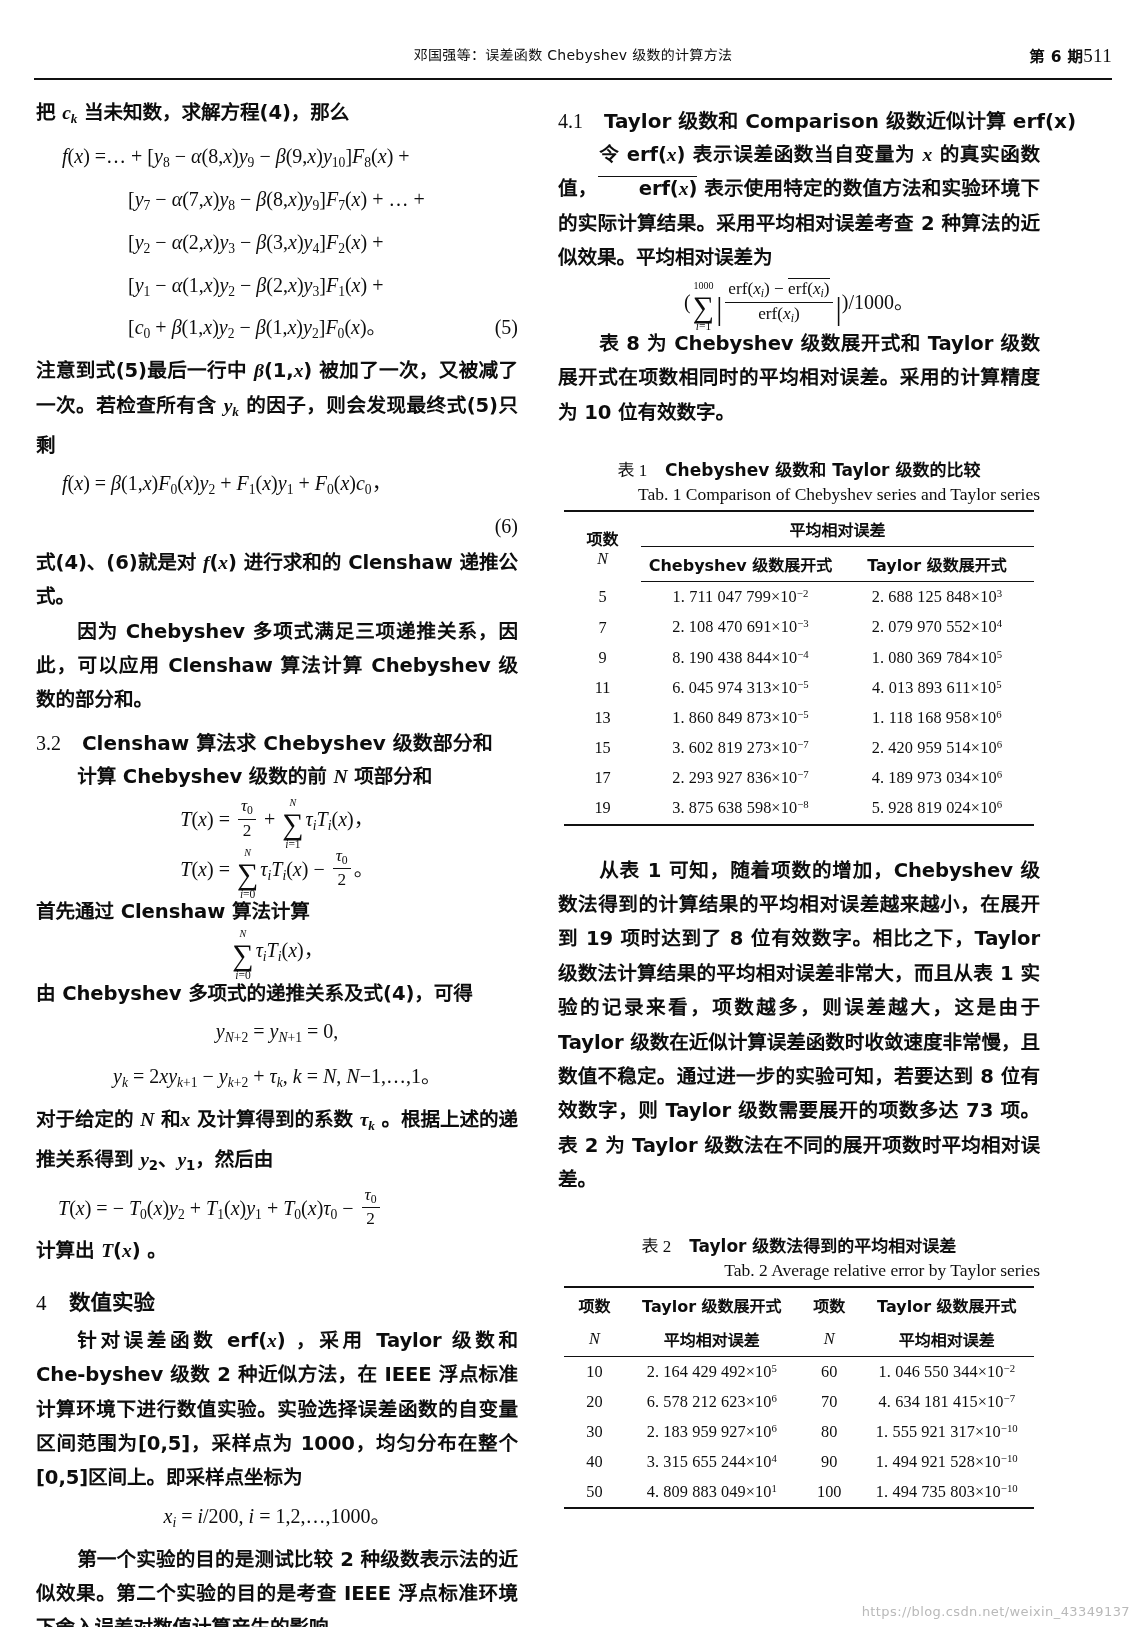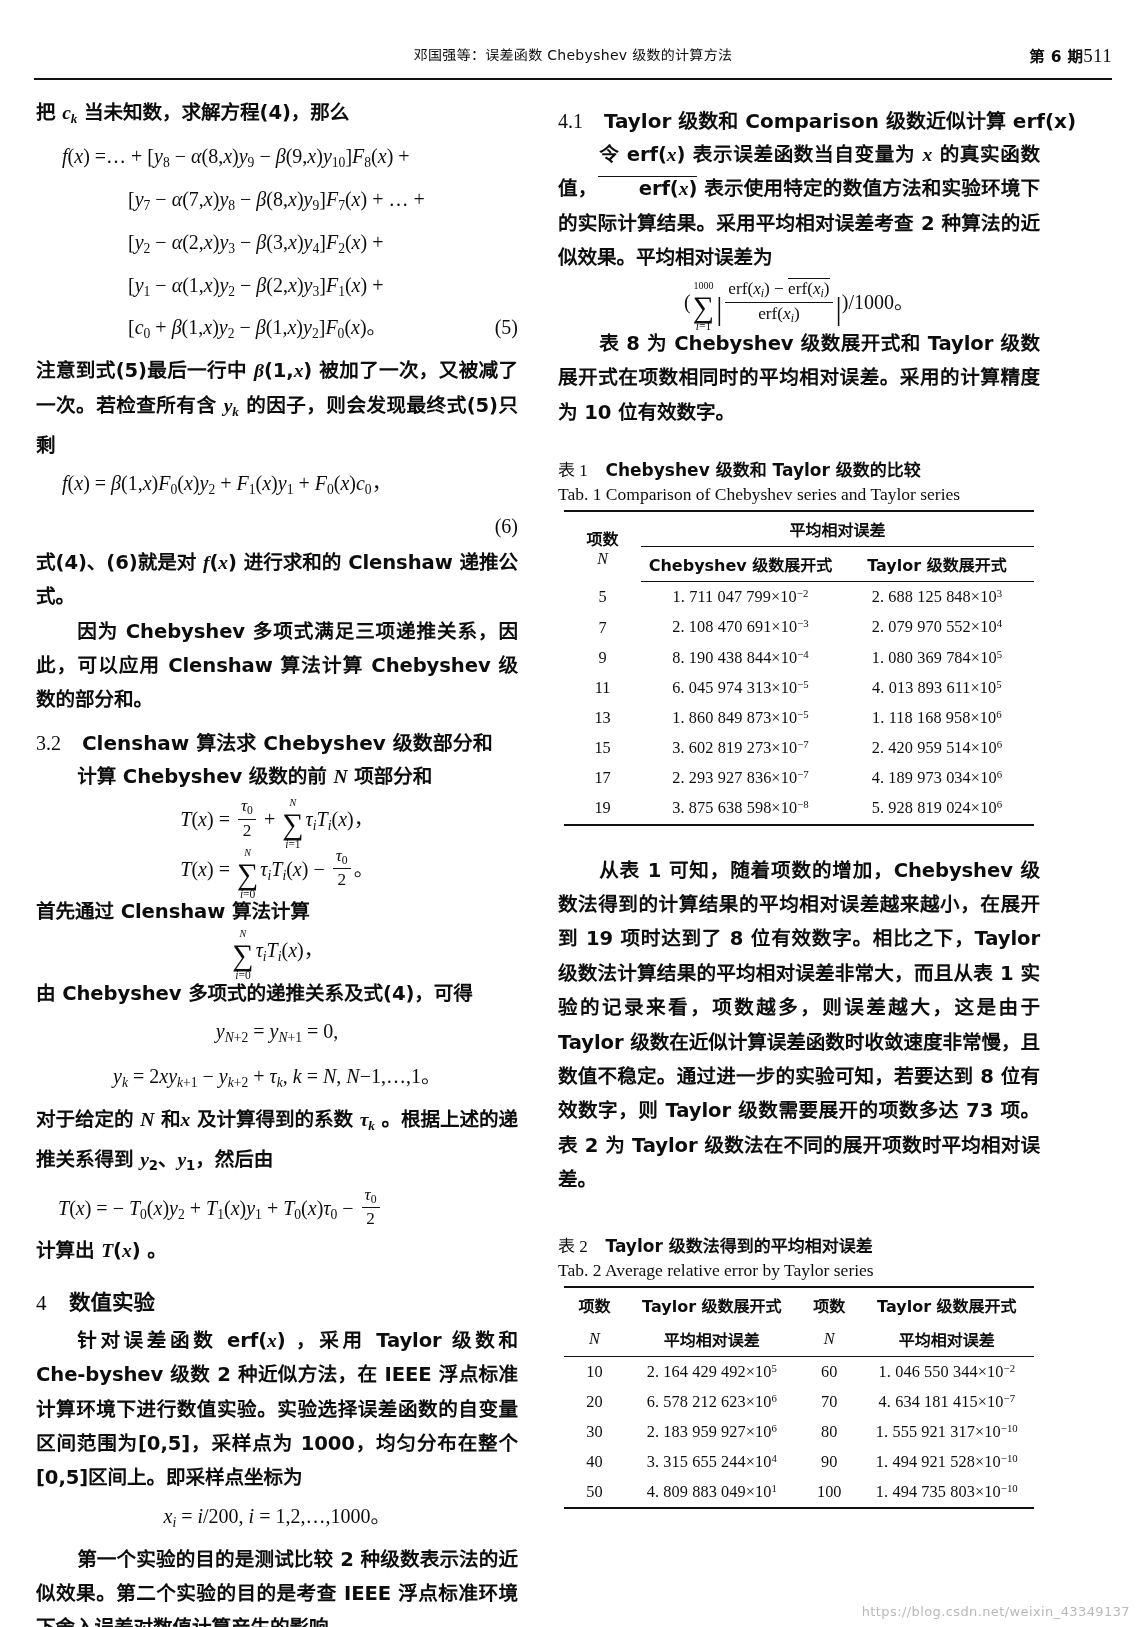--- a/index.html
+++ b/index.html
@@ -120,30 +120,30 @@
     margin: 9px 0 4px 0;
     white-space: nowrap;
   }
   .sec .no { font-family: "Liberation Serif", serif; font-weight: 400; }
   .sec-big { font-size: 21.5px; margin: 16px 0 8px 0; }
   .sec-big .no { font-size: 21px; }
 
   
   .tbl-wrap { margin: 10px 0 0 0; }
   .tbl-cap-cn {
-    text-align: left;
+    text-align: center;
     font-family: "DejaVu Sans", sans-serif;
     font-weight: 700;
     font-size: 17px;
     margin-bottom: 3px;
     white-space: nowrap;
   }
   .tbl-cap-cn .lat { font-family: "Liberation Serif", serif; font-weight: 400; }
   .tbl-cap-en {
-    text-align: left;
+    text-align: right;
     font-family: "Liberation Serif", serif;
     font-size: 17.5px;
     margin-bottom: 5px;
     white-space: nowrap;
   }
   table.data {
     border-collapse: collapse;
     width: 470px;
     margin: 0 auto;
     font-family: "Liberation Serif", serif;

